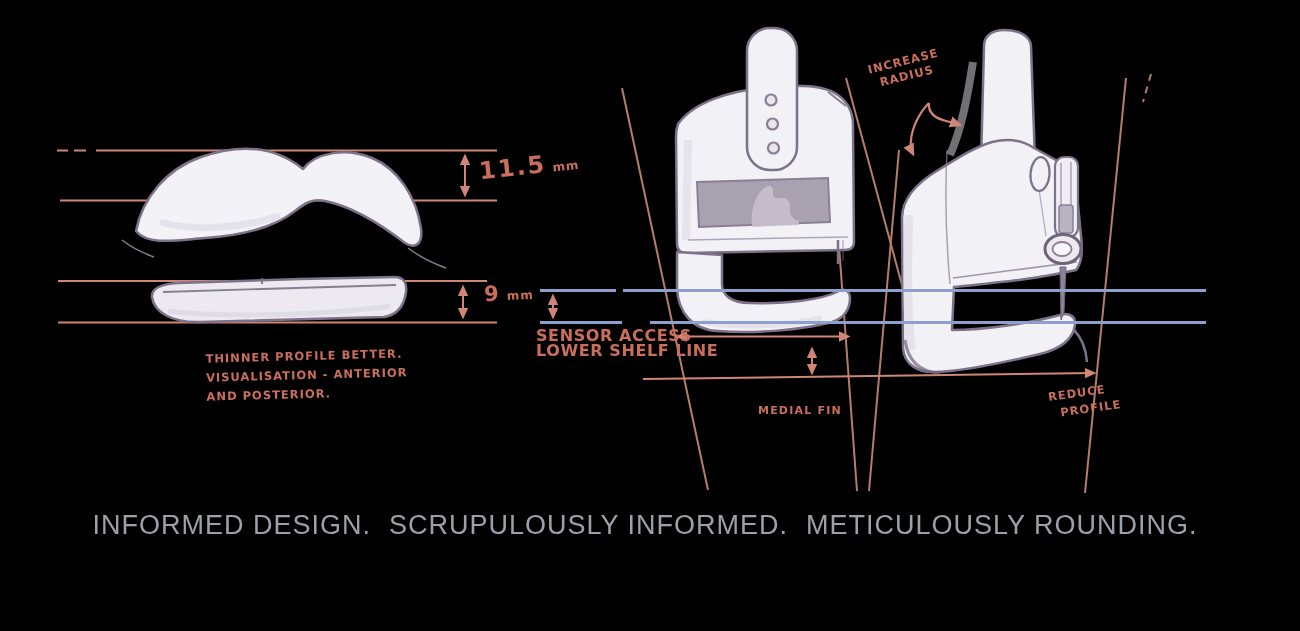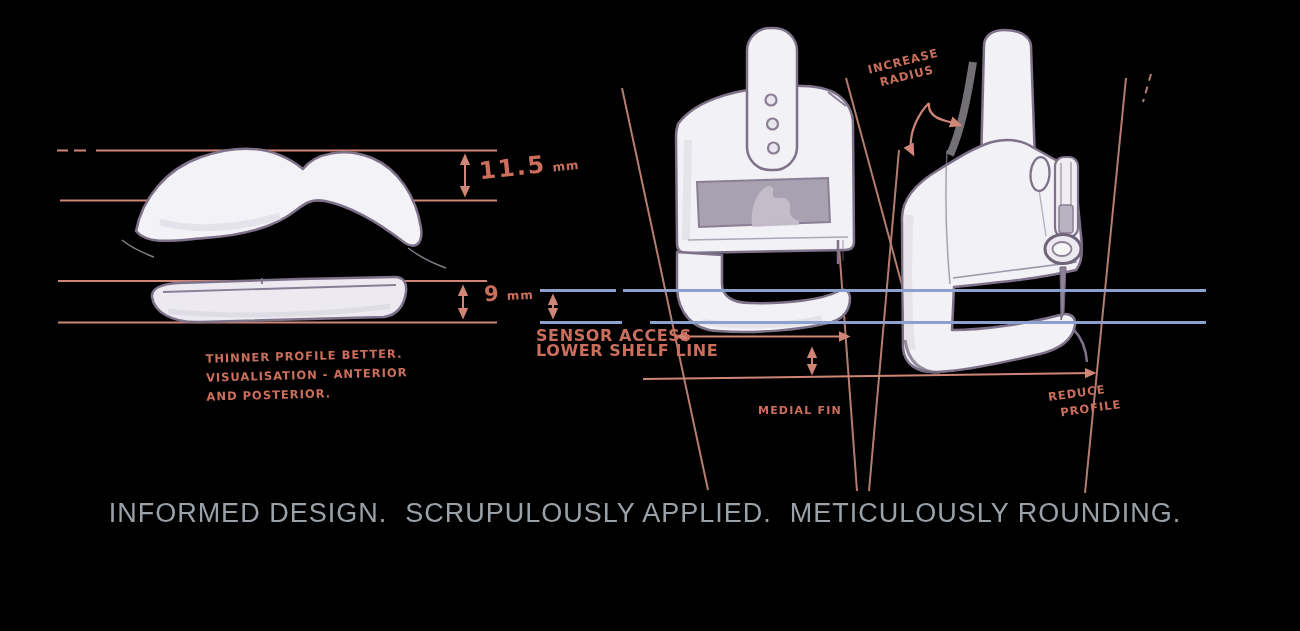--- a/index.html
+++ b/index.html
@@ -21,21 +21,21 @@
   .note-reduce{left:1049px;top:384px;font-size:11.5px;line-height:17px;transform:rotate(-8deg);}
   .note-reduce .ln2{margin-left:10px;}
   .dim{position:absolute;color:#cb6f5c;font-weight:bold;}
   .dim-115{left:479px;top:152px;transform:rotate(-6deg);}
   .dim-9{left:484px;top:281px;transform:rotate(-3deg);}
   .dim .val{font-size:24px;letter-spacing:2px;}
   .dim-9 .val{font-size:21px;}
   .dim .unit{font-size:12px;margin-left:6px;letter-spacing:1px;}
   
   .tagline{
-    position:absolute;left:0;right:10px;top:498px;
+    position:absolute;left:0;right:10px;top:510px;
     display:flex;justify-content:center;gap:18px;
     color:#9aa1a8;font-family:"Liberation Sans",sans-serif;
     font-size:27px;letter-spacing:1px;font-weight:400;white-space:nowrap;
   }
 </style>
 </head>
 <body>
 
 <div class="canvas">
 
@@ -184,17 +184,17 @@
     <span class="ln">MEDIAL FIN</span>
   </div>
 
   <div class="hand note-reduce">
     <span class="ln">REDUCE</span>
     <span class="ln ln2">PROFILE</span>
   </div>
 
   <div class="tagline">
     <span>INFORMED DESIGN.</span>
-    <span>SCRUPULOUSLY APPLIED.</span>
+    <span>SCRUPULOUSLY INFORMED.</span>
     <span>METICULOUSLY ROUNDING.</span>
   </div>
 
 </div>
 
 </body></html>

